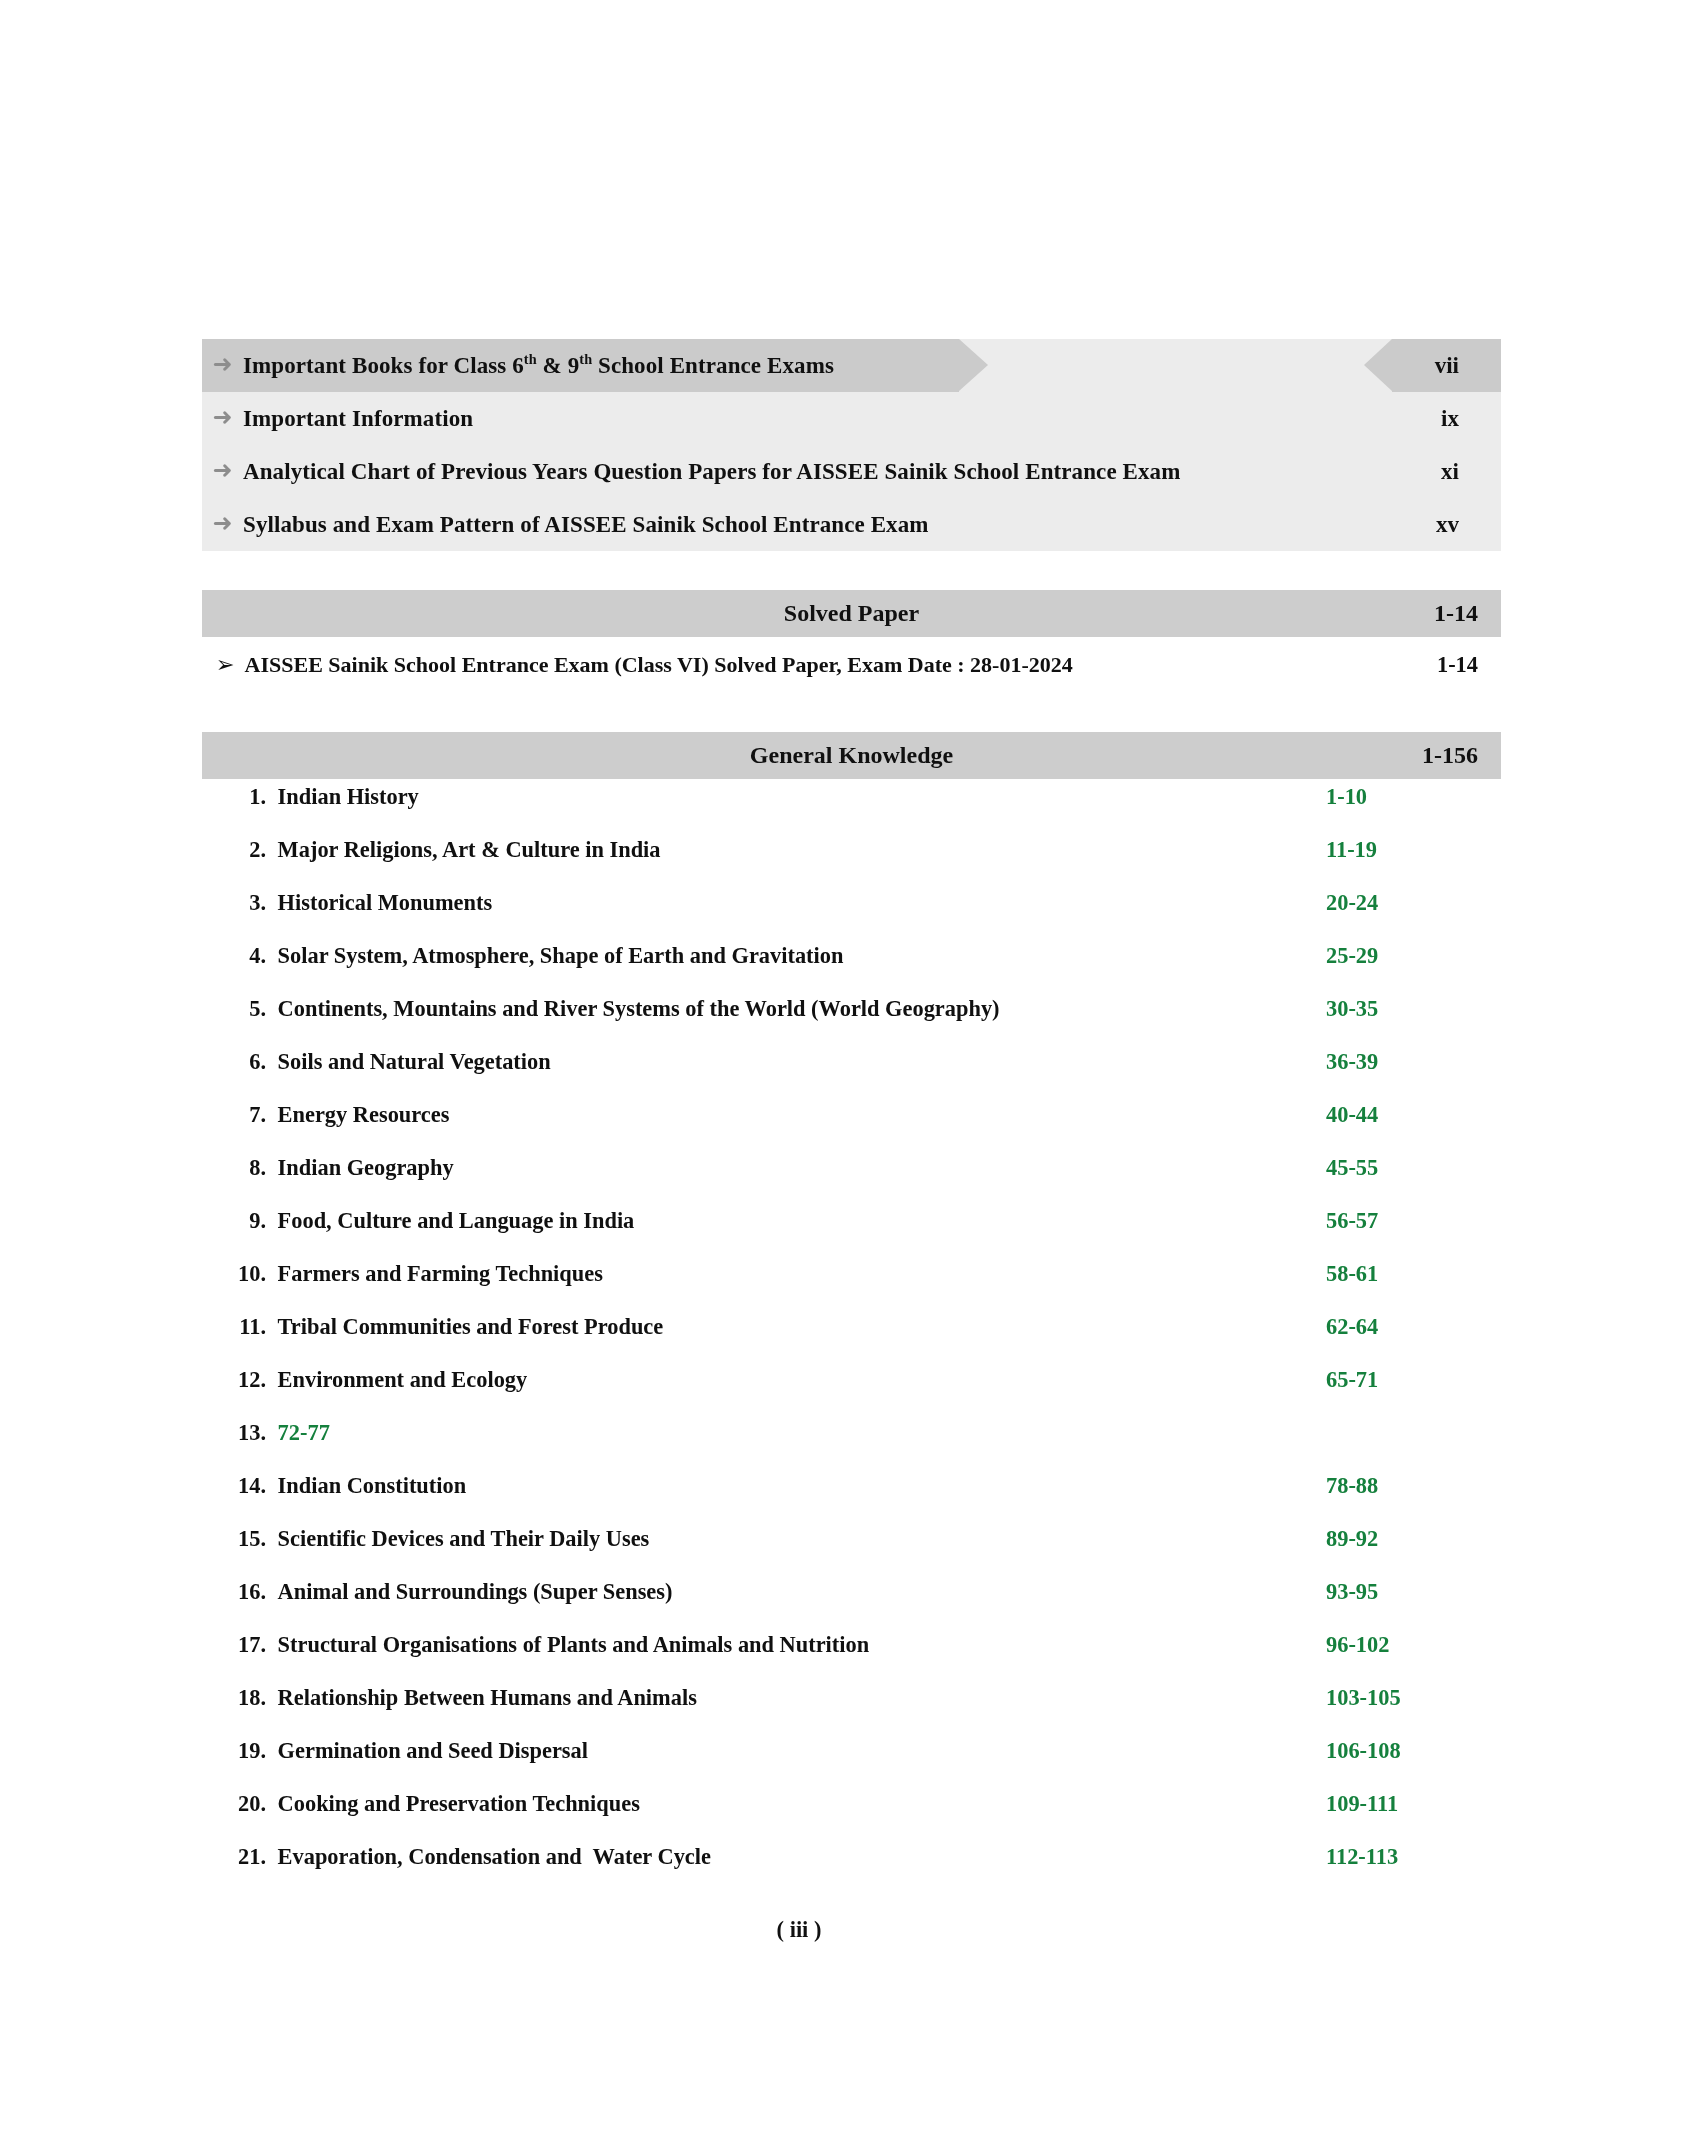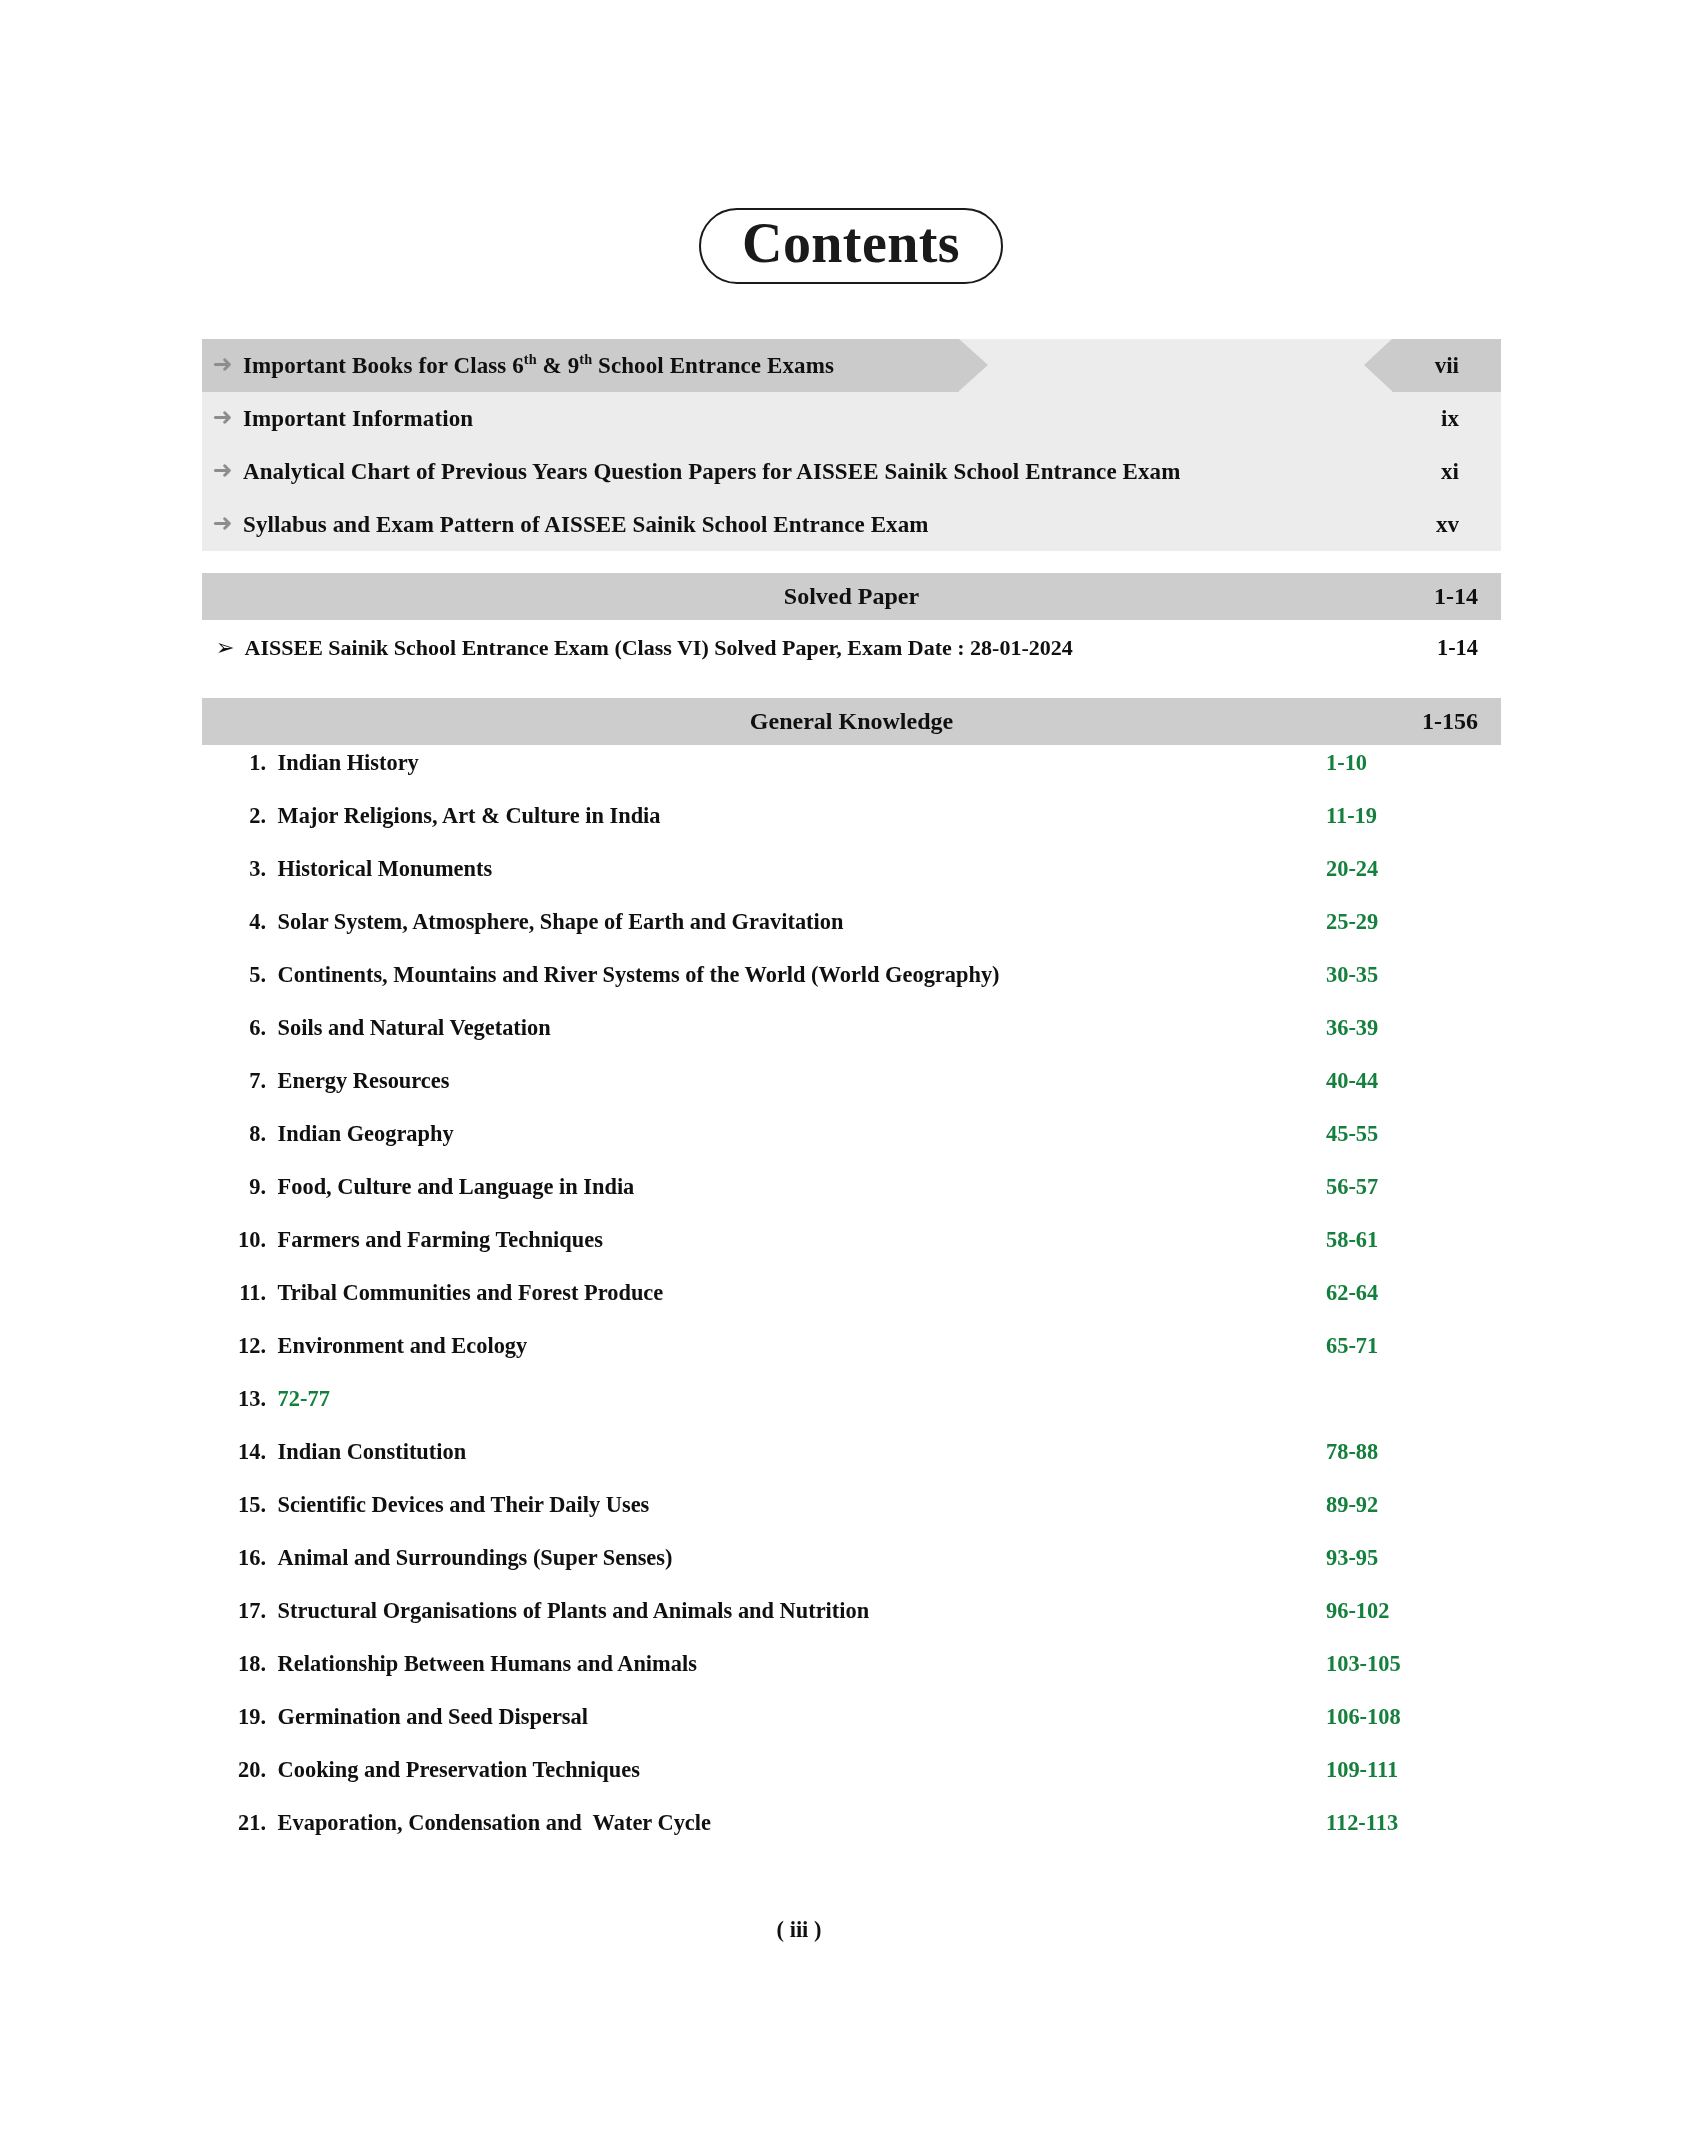--- a/index.html
+++ b/index.html
@@ -142,21 +142,21 @@
     border-right: 28px solid #cbcbcb;
   }
 
   
   .section-bar {
     background: #cdcdcd;
     height: 47px;
     display: flex;
     align-items: center;
     position: relative;
-    margin-top: 22px;
+    margin-top: 39px;
   }
   .section-bar .sb-title {
     position: absolute;
     left: 0;
     right: 0;
     text-align: center;
     font-size: 24px;
     font-weight: bold;
     color: #101010;
   }
@@ -243,25 +243,20 @@
     font-size: 22.4px;
     font-weight: bold;
     color: #101010;
   }
 </style>
 </head>
 <body>
 
 <div class="page">
 
-  <div class="title-wrap">
-    <span class="title-pill">
-      <span class="title-text">Contents</span>
-    </span>
-  </div>
 
   <div class="content">
 
     <div class="frontmatter" id="front-matter">
         <div class="fm-row hl">
           <div class="hl-banner"></div>
           <div class="hl-tab"></div>
           <span class="fm-bullet">➜</span>
           <span class="fm-label">Important Books for Class 6<sup>th</sup> &amp; 9<sup>th</sup> School Entrance Exams</span>
           <span class="fm-page">vii</span>

